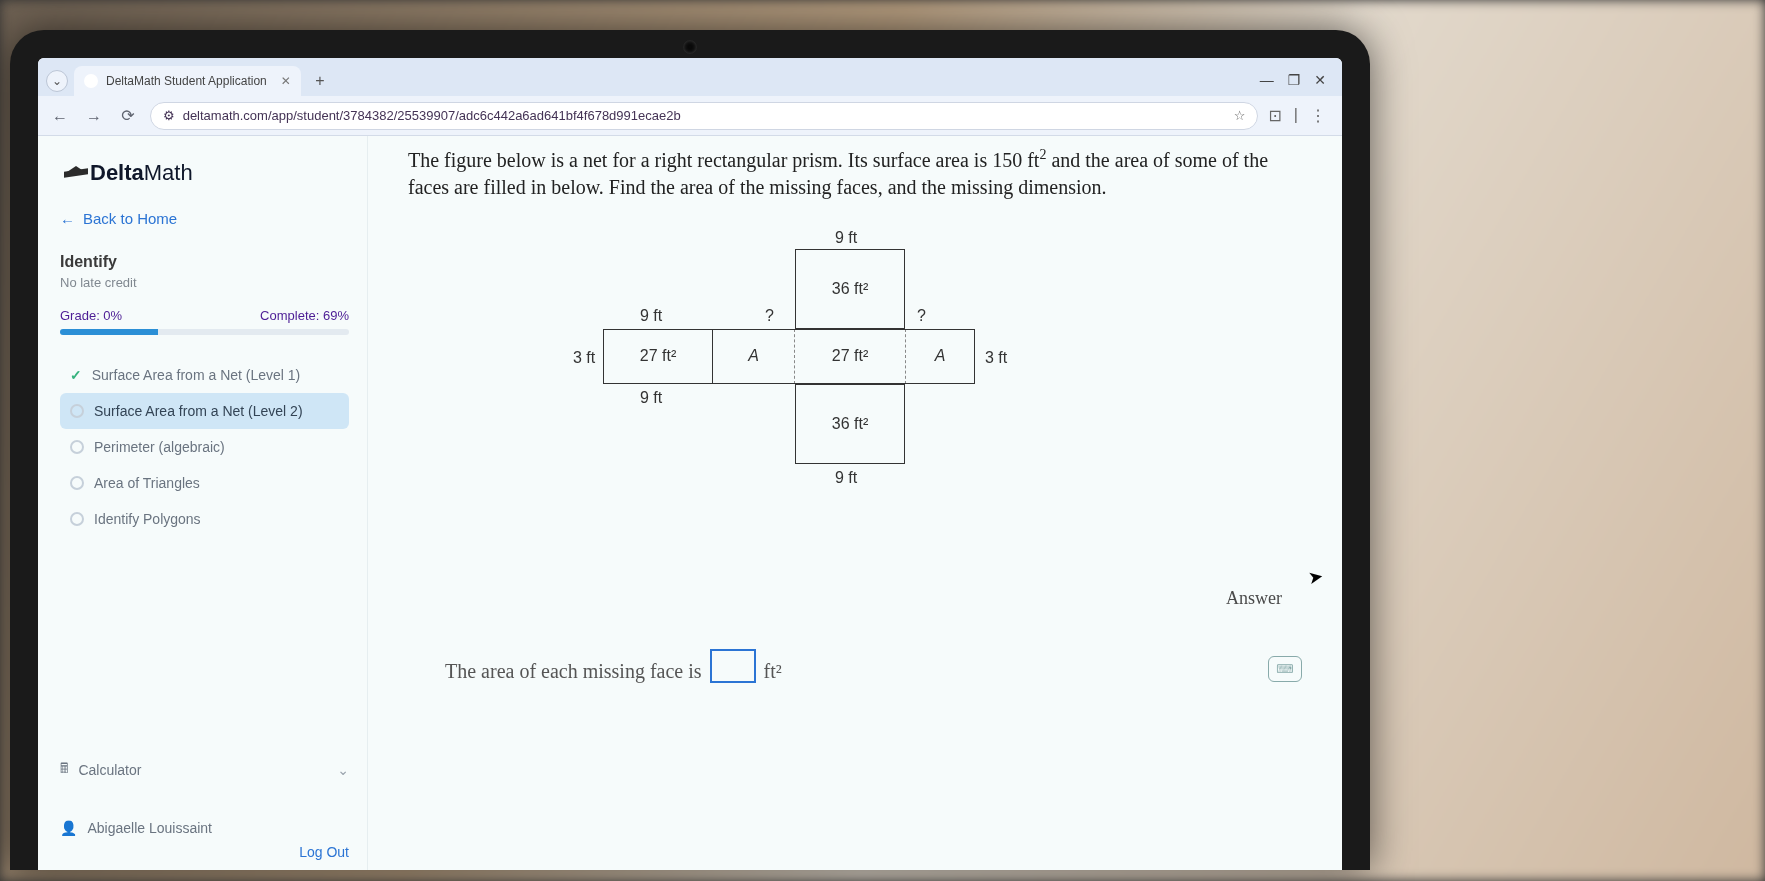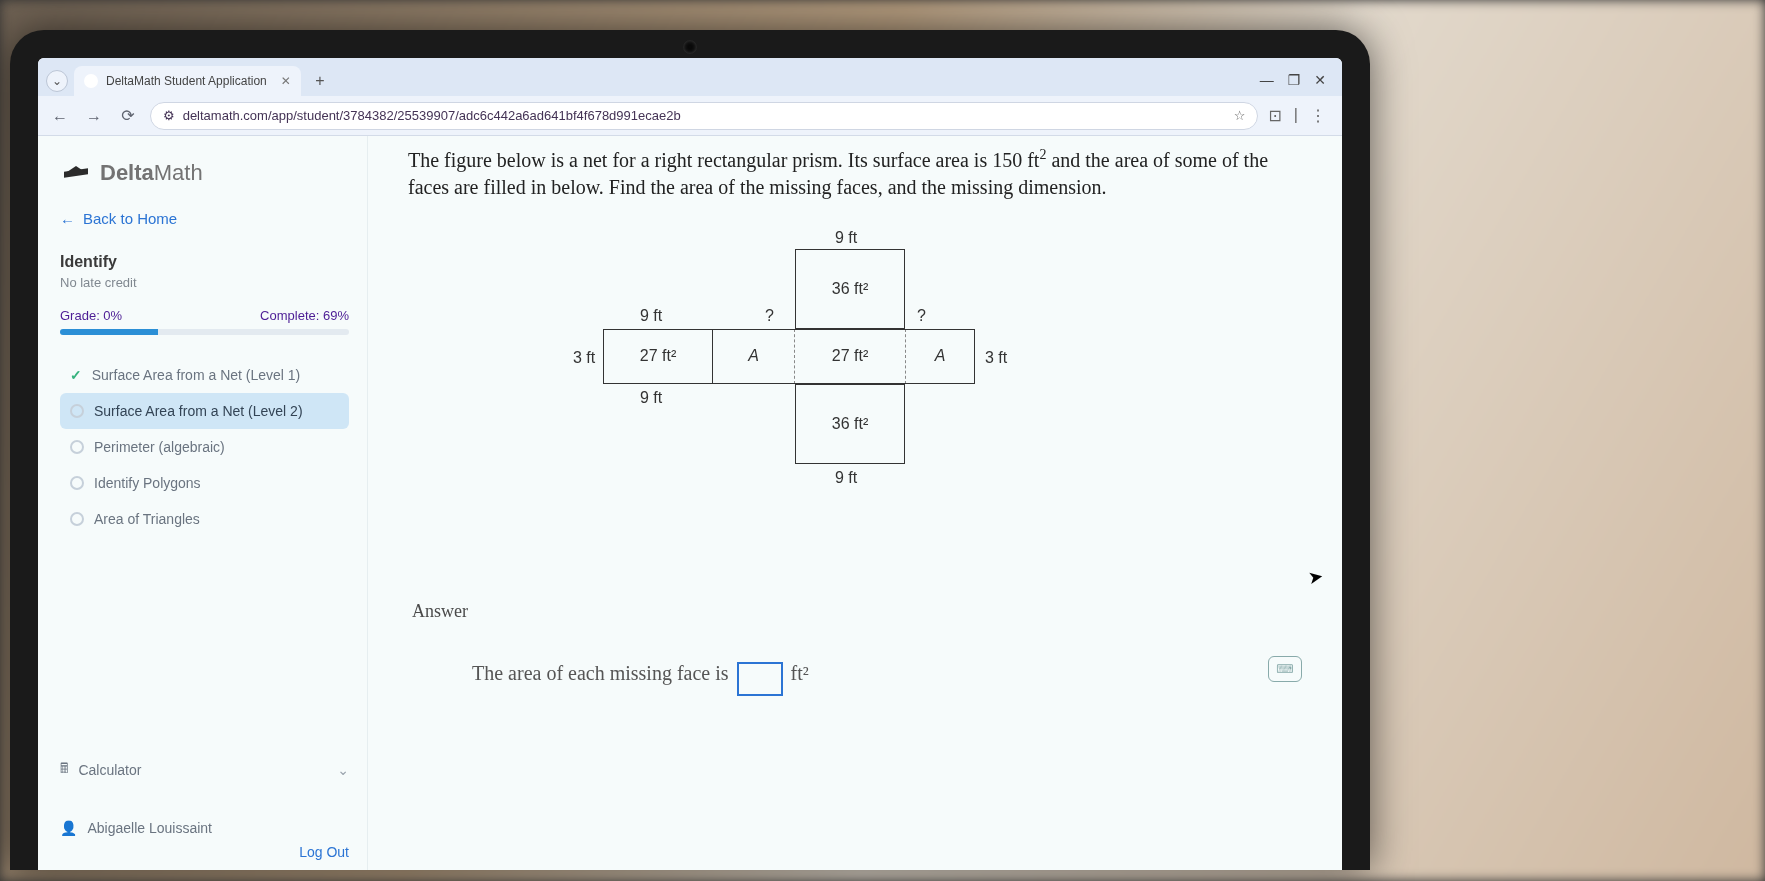--- a/index.html
+++ b/index.html
@@ -20,21 +20,21 @@
   .newtab { width:26px;height:26px;display:flex;align-items:center;justify-content:center;font-size:16px;color:#555;margin-bottom:2px;}
   .addrbar { height:40px; background:#eef3fb; display:flex; align-items:center; padding:0 10px; gap:10px; border-bottom:1px solid #d3dbe8; }
   .nav-ico { width:24px; text-align:center; color:#5f6470; font-size:16px; }
   .omnibox { flex:1; height:28px; background:#fff; border:1px solid #cfd6e3; border-radius:14px; display:flex; align-items:center; padding:0 12px; font-size:13px; color:#435; gap:8px;}
   .omni-right { margin-left:auto; display:flex; gap:12px; color:#666; }
   .chrome-right { display:flex; gap:12px; color:#666; padding-right:6px; }
 
   
   .app { position:absolute; top:78px; bottom:0; left:0; right:0; display:flex; background:#f6fbfb; }
   .sidebar { width:330px; min-width:330px; background:#f6fbfb; border-right:1px solid #e6eef0; padding:18px 18px 10px 22px; display:flex; flex-direction:column; }
-  .brand { display:flex; align-items:center; gap:10px; font-size:22px; color:#737373; font-weight:400; margin:6px 0 24px 2px; }
+  .brand { display:flex; align-items:center; font-size:22px; color:#0f172a; font-weight:400; margin:6px 0 24px 2px; }
   .brand b { font-weight:700; }
   .cap { width:28px; height:18px; position:relative; }
   .cap::before { content:""; position:absolute; left:2px; top:6px; width:24px; height:6px; background:#2b2b2b; transform:skewY(-8deg); }
   .cap::after { content:""; position:absolute; left:2px; top:2px; border-left:12px solid transparent; border-right:12px solid transparent; border-bottom:8px solid #2b2b2b; }
   .backhome { color:#2b74d4; font-size:15px; display:flex; align-items:center; gap:8px; margin-bottom:26px; }
   .sb-sub1 { font-size:16px; color:#3a3a3a; font-weight:600; margin-bottom:4px; }
   .sb-sub2 { font-size:13px; color:#808890; margin-bottom:18px; }
   .sb-row { display:flex; justify-content:space-between; font-size:13px; color:#4c1d95; margin-bottom:6px; }
   .progress { height:6px; background:#e3eaf0; border-radius:3px; overflow:hidden; margin-bottom:22px; }
   .progress > div { height:100%; background:#2b8fd6; }
@@ -51,22 +51,22 @@
   .main { flex:1; padding:10px 60px 10px 40px; overflow:hidden; position:relative; color:#222; }
   .qtext { font-family: Georgia, 'Times New Roman', serif; font-size:20px; line-height:1.35; max-width:920px; }
   sup { font-size:.7em; }
 
   
   .net-wrap { position:relative; width:560px; height:330px; margin:30px auto 10px auto; font-family: Liberation Sans, sans-serif; font-size:16px; color:#333; }
   .cell { position:absolute; border:1.5px solid #333; display:flex; align-items:center; justify-content:center; background:transparent; }
   .dashed { border-style:dashed; border-color:#888; }
   .lbl { position:absolute; font-size:16px; }
 
-  .answer-h { font-family: Georgia, serif; font-size:18px; color:#4a4a4a; margin:40px 0 40px 4px; }
-  .ans-line { font-family: Georgia, serif; font-size:20px; color:#555; display:flex; align-items:flex-start; gap:8px; margin-left:64px; }
+  .answer-h { font-family: Georgia, serif; font-size:18px; color:#4a4a4a; margin:27px 0 40px 4px;text-align:right; }
+  .ans-line { font-family: Georgia, serif; font-size:20px; color:#555; display:flex; align-items:flex-end; gap:8px; margin-left:37px; }
   .ans-box { width:46px; height:34px; border:2px solid #2b74d4; }
 
   .kbd-btn { position:absolute; right:40px; top:520px; width:34px; height:26px; border:1.5px solid #8aa; border-radius:6px; display:flex; align-items:center; justify-content:center; font-size:12px; color:#8aa; }
 
   .cursor { position:absolute; left:940px; top:430px; font-size:18px; color:#000; transform:rotate(-10deg);}
 </style>
 </head>
 <body>
 
 <div class="photo-bg"></div>
@@ -138,25 +138,25 @@
         <div class="topic active">
           <span class="led"></span>
           <span>Surface Area from a Net (Level 2)</span>
         </div>
         <div class="topic">
           <span class="led"></span>
           <span>Perimeter (algebraic)</span>
         </div>
         <div class="topic">
           <span class="led"></span>
+          <span>Area of Triangles</span>
+        </div>
+        <div class="topic">
+          <span class="led"></span>
           <span>Identify Polygons</span>
-        </div>
-        <div class="topic">
-          <span class="led"></span>
-          <span>Area of Triangles</span>
         </div>
 
         <div class="sidebar-bottom">
           <div class="sb-bottom-row">
             <span>🖩</span>
             <span>Calculator</span>
             <span class="chev">⌄</span>
           </div>
           <div class="sb-bottom-row">
             <span>👤</span>

